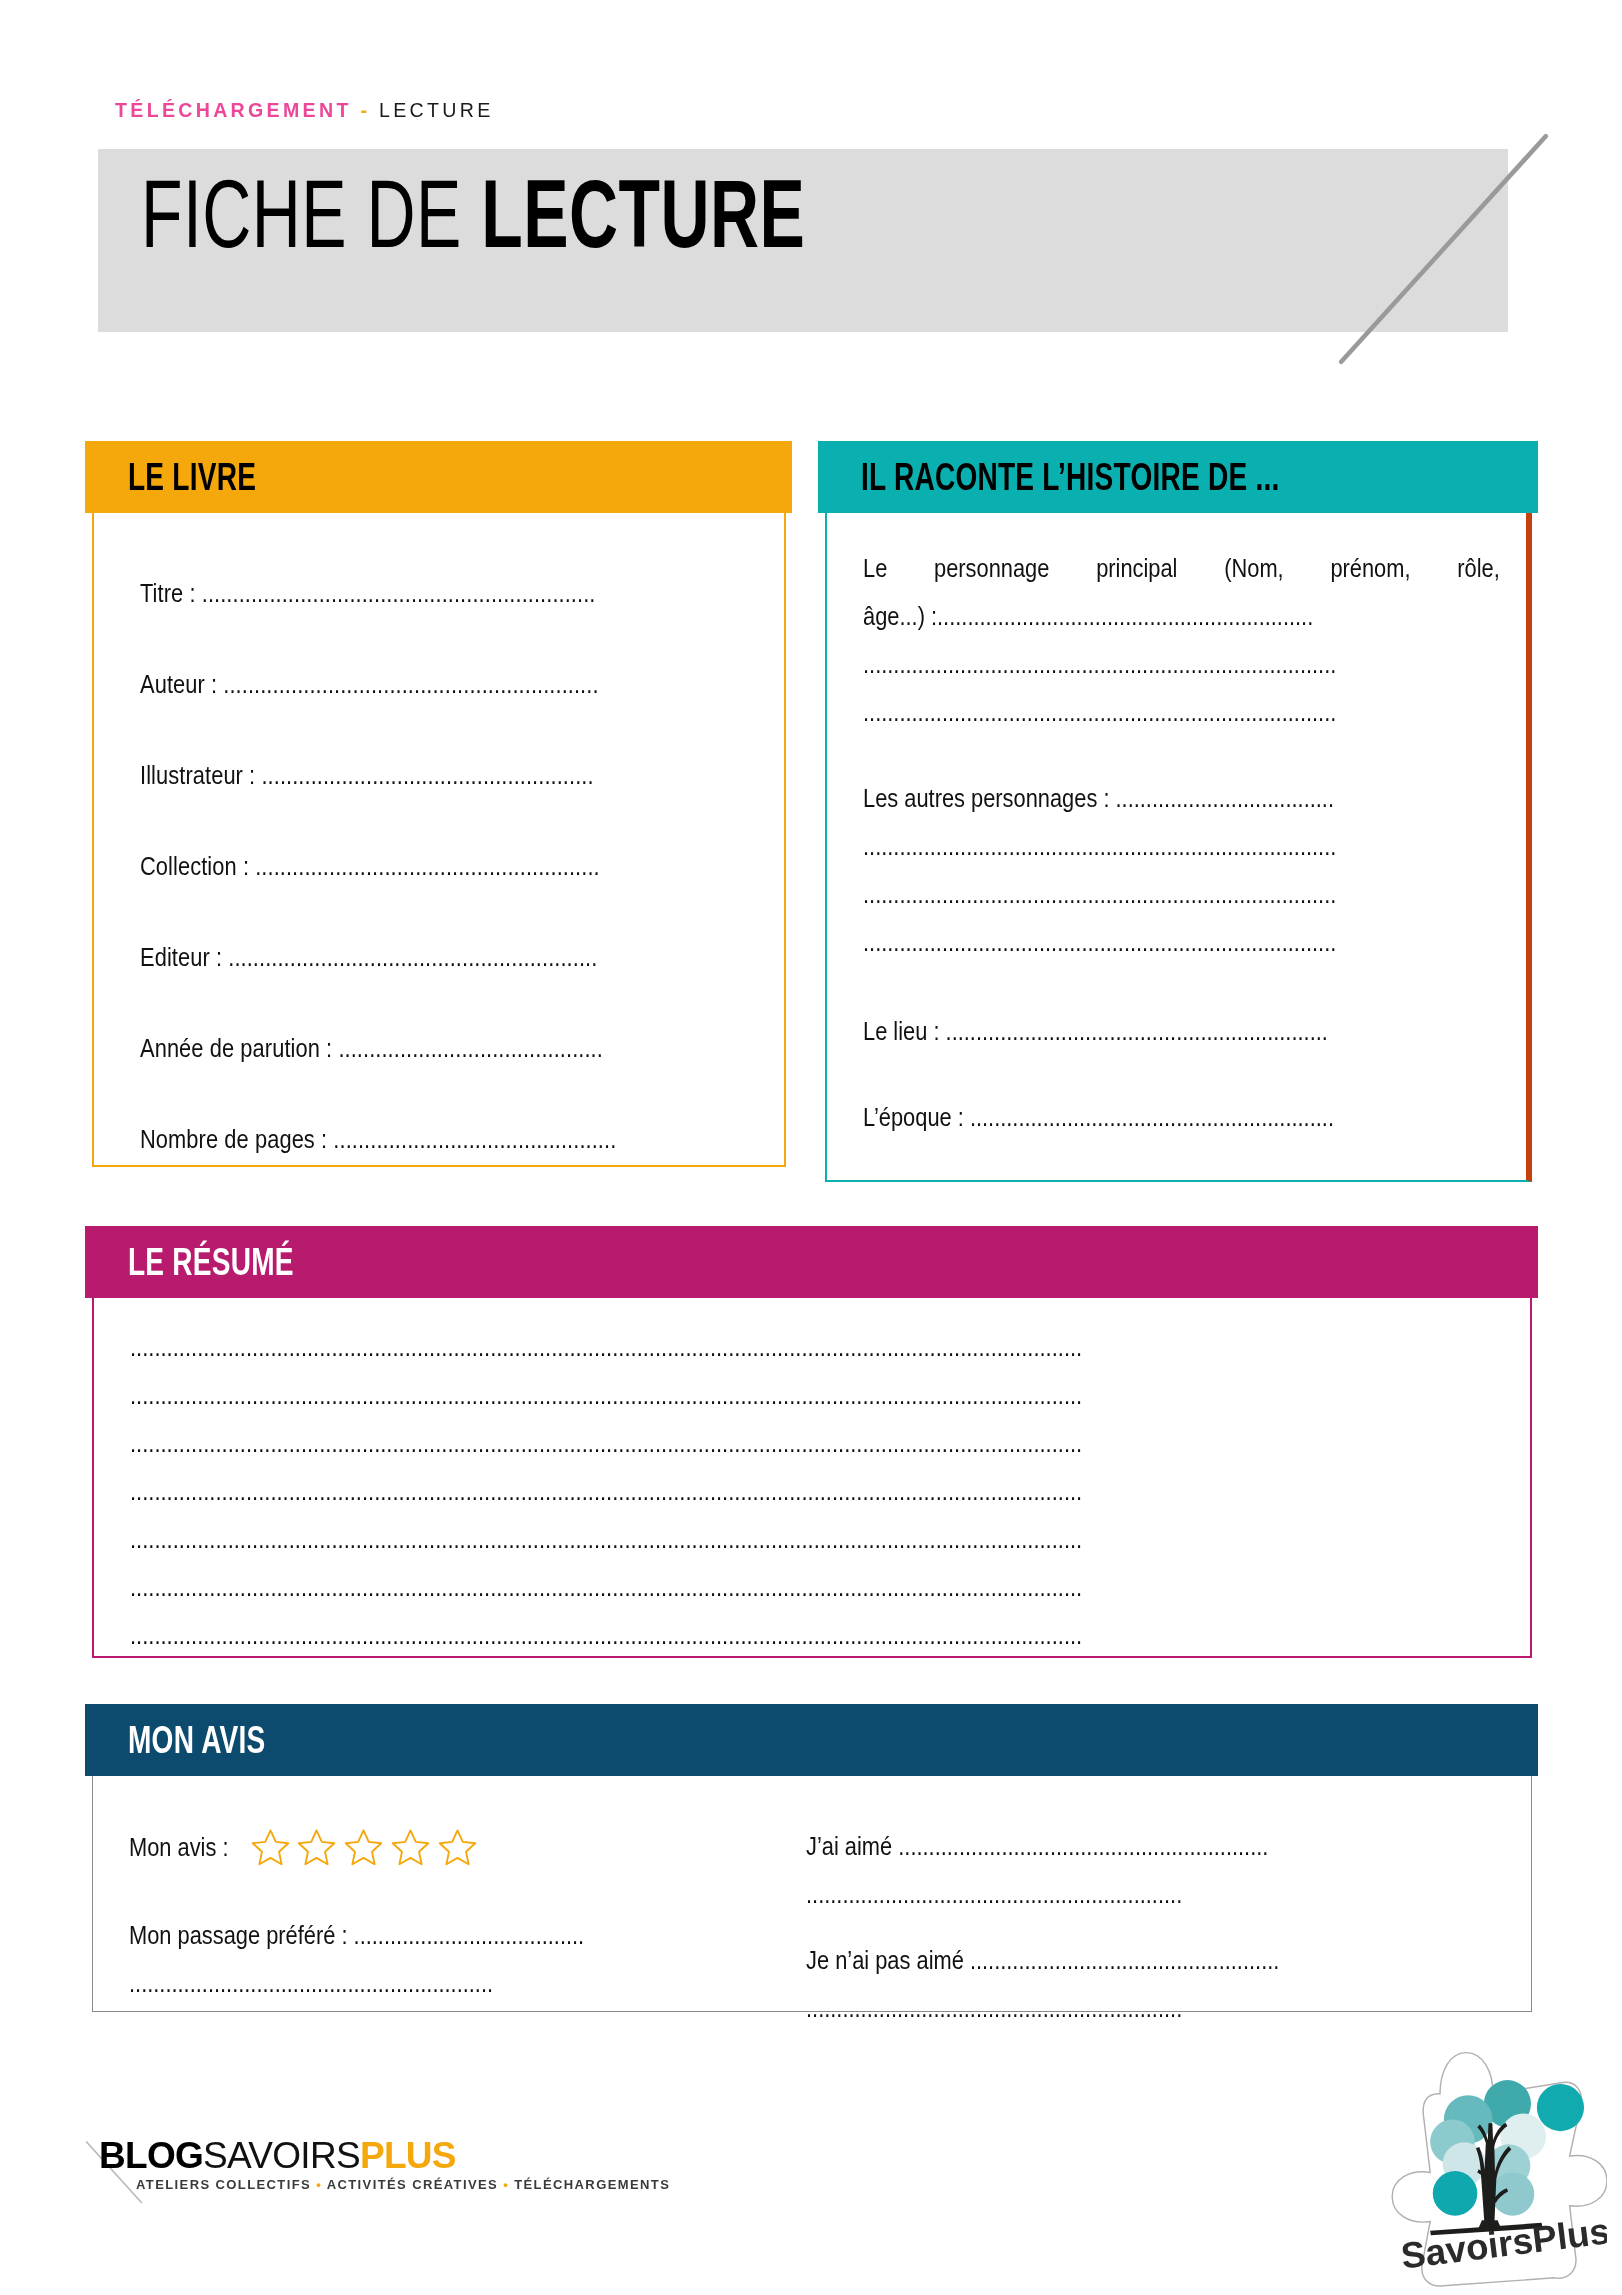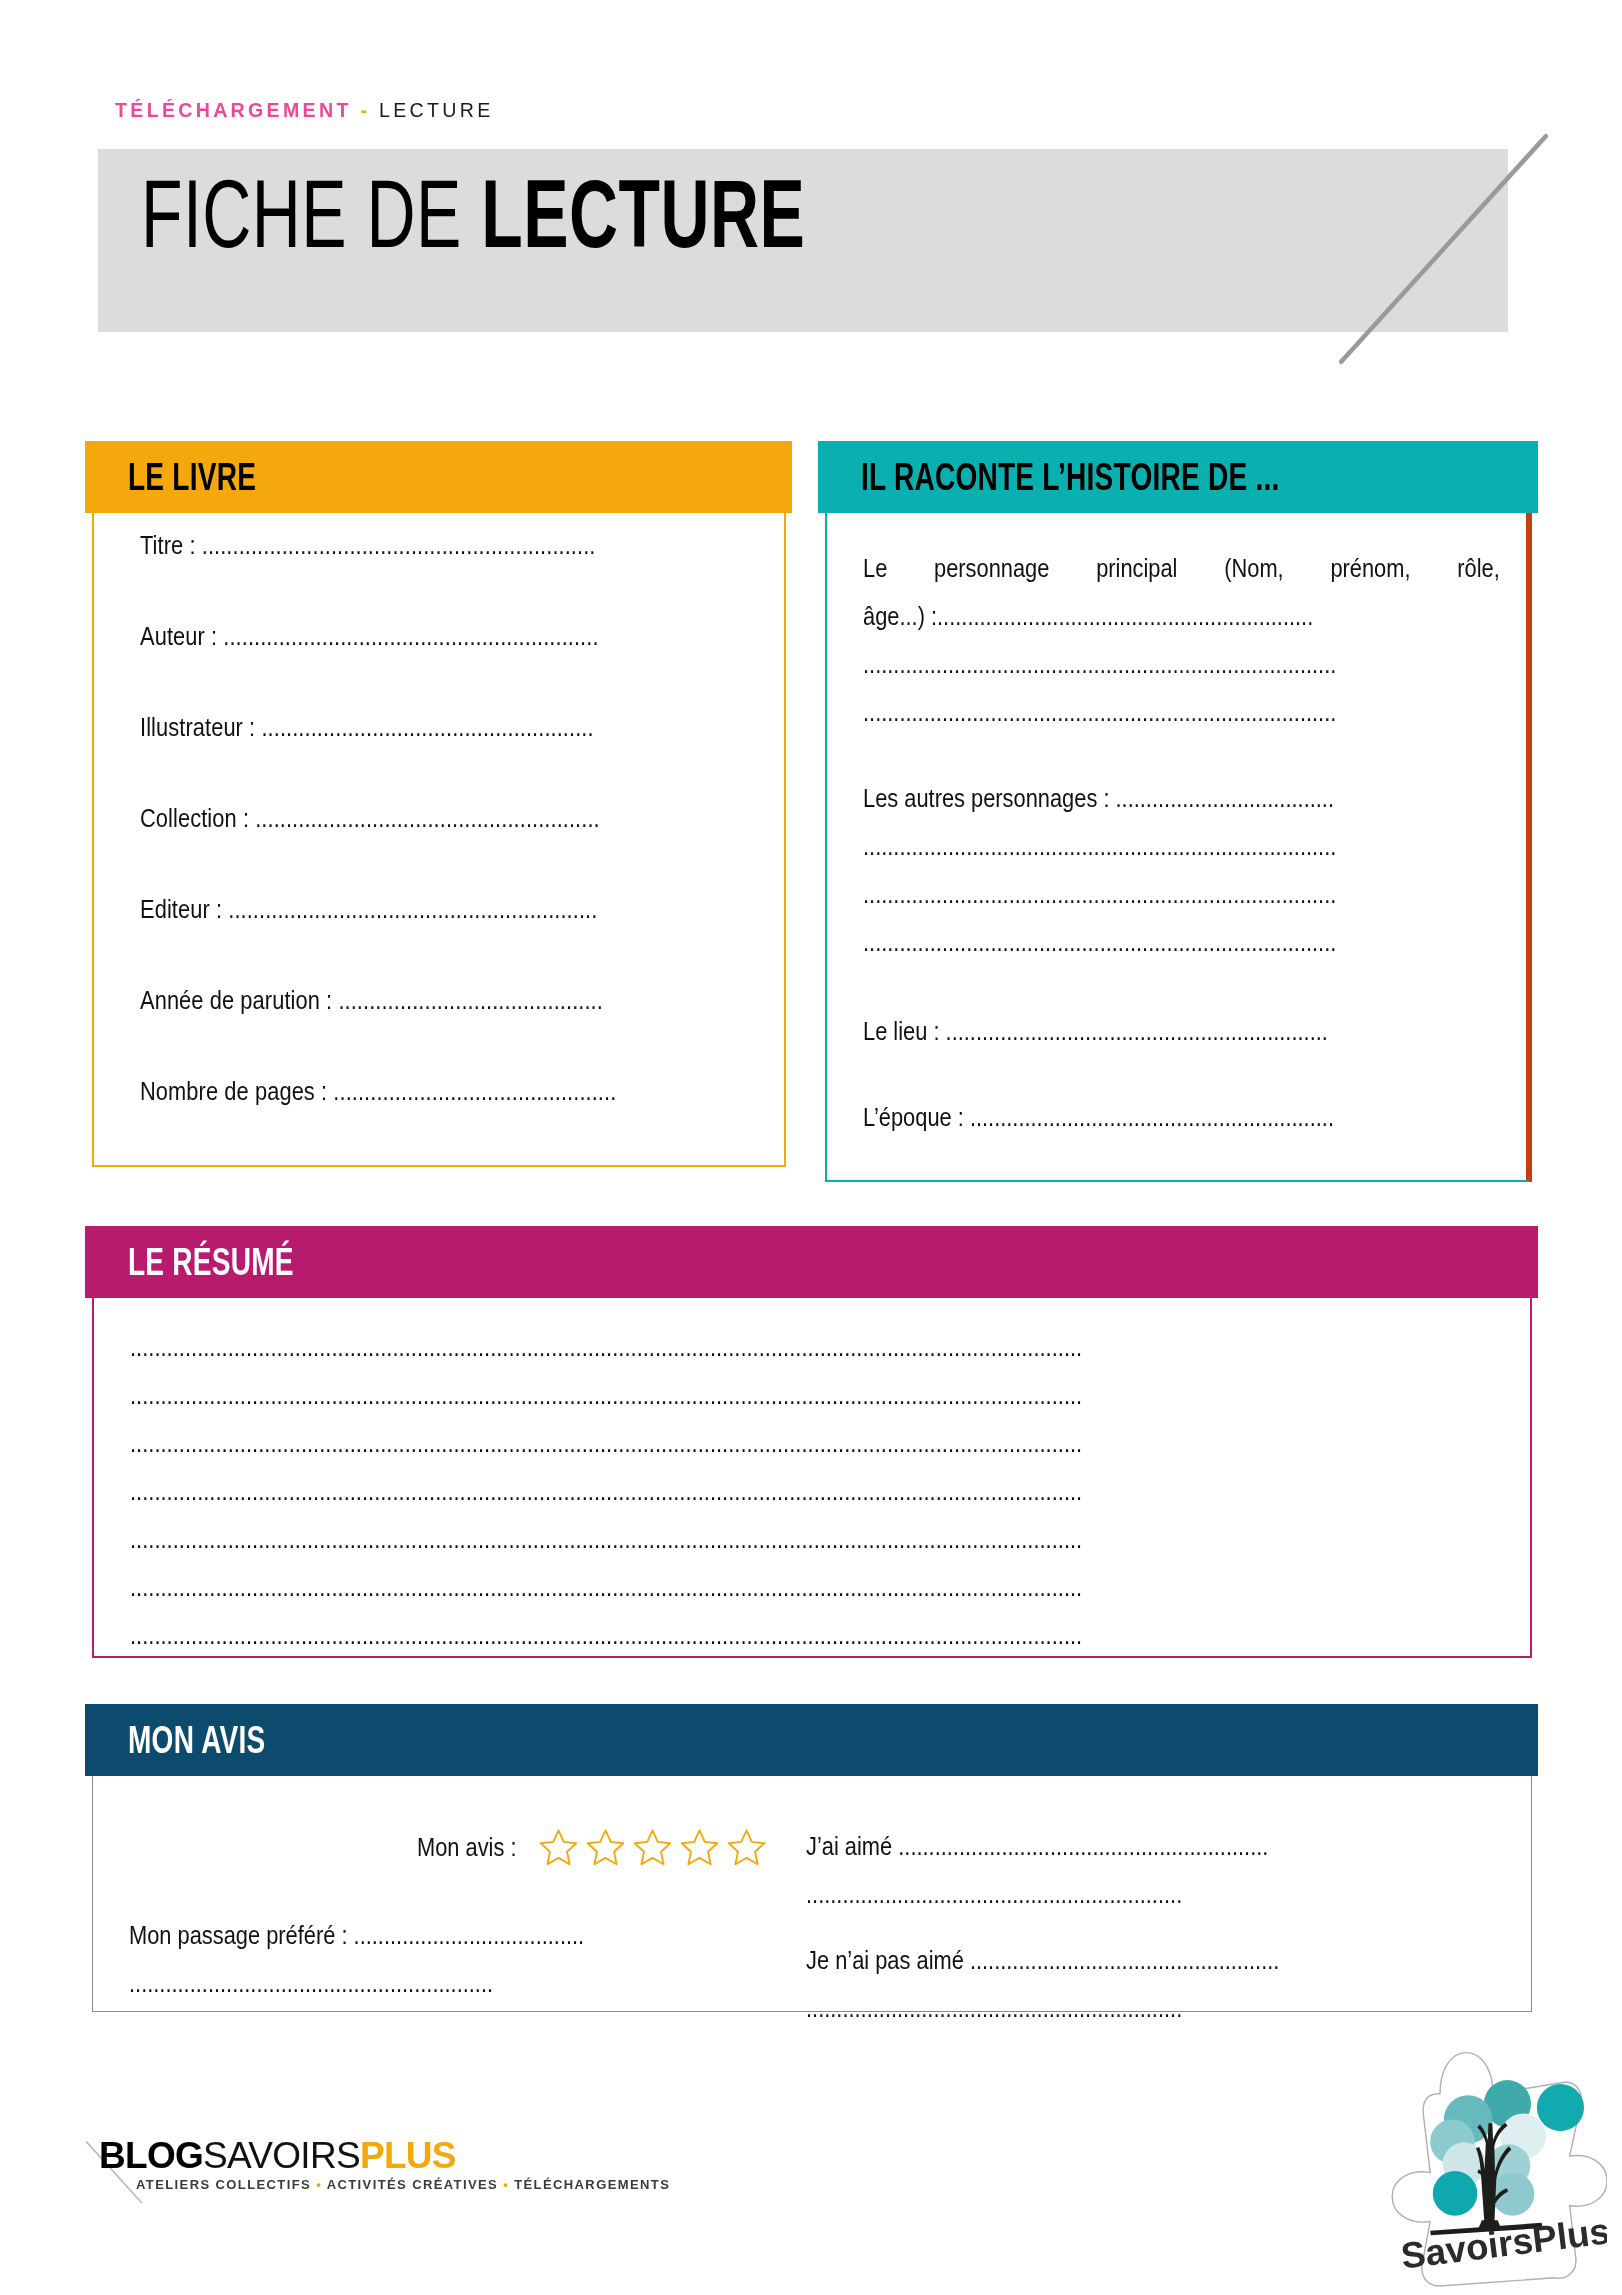--- a/index.html
+++ b/index.html
@@ -113,21 +113,21 @@
   }
   #card-livre .card-head { height: 72px; background: #F5A80C; }
   #card-livre .card-head-label { color: #000000; }
   #card-livre .card-body {
     top: 72px; height: 654px;
     border-left: 2px solid #F5A80C;
     border-right: 2px solid #F5A80C;
     border-bottom: 2px solid #F5A80C;
     padding: 0 29.4px 0 46px;
   }
-  #card-livre .rows { padding-top: 17px; }
+  #card-livre .rows { padding-top: 65px; }
   #card-livre .rows .field { margin-bottom: 60px; display: block; }
 
   
   #card-histoire {
     left: 818px; top: 393px; width: 720px; height: 726px;
   }
   #card-histoire .card-head { height: 72px; background: #0AAFAF; }
   #card-histoire .card-head-label { color: #000000; }
   #card-histoire .card-body {
     top: 72px; height: 669px;
@@ -185,21 +185,21 @@
   }
   .avis-grid {
     display: flex;
     width: 100%;
     height: 100%;
     box-sizing: border-box;
   }
   .avis-col { box-sizing: border-box; }
   .avis-col.left  { width: 674px; padding: 46px 0 0 36px; }
   .avis-col.right { width: 739px; padding: 46px 0 0 39px; }
-  .avis-row { display: flex; align-items: center; height: 50px; justify-content: flex-end; }
+  .avis-row { display: flex; align-items: center; height: 50px; }
   .avis-label {
     font-size: 26px; color: #111; white-space: nowrap;
     transform: scaleX(0.84); transform-origin: left center;
   }
   .stars { display: flex; gap: 5.9px; margin-left: 2.6px; }
   .star { width: 41px; height: 41px; display: block; }
   .avis-line {
     font-size: 26px; color: #111; line-height: 48px; white-space: nowrap;
     transform: scaleX(0.84); transform-origin: left center;
   }

